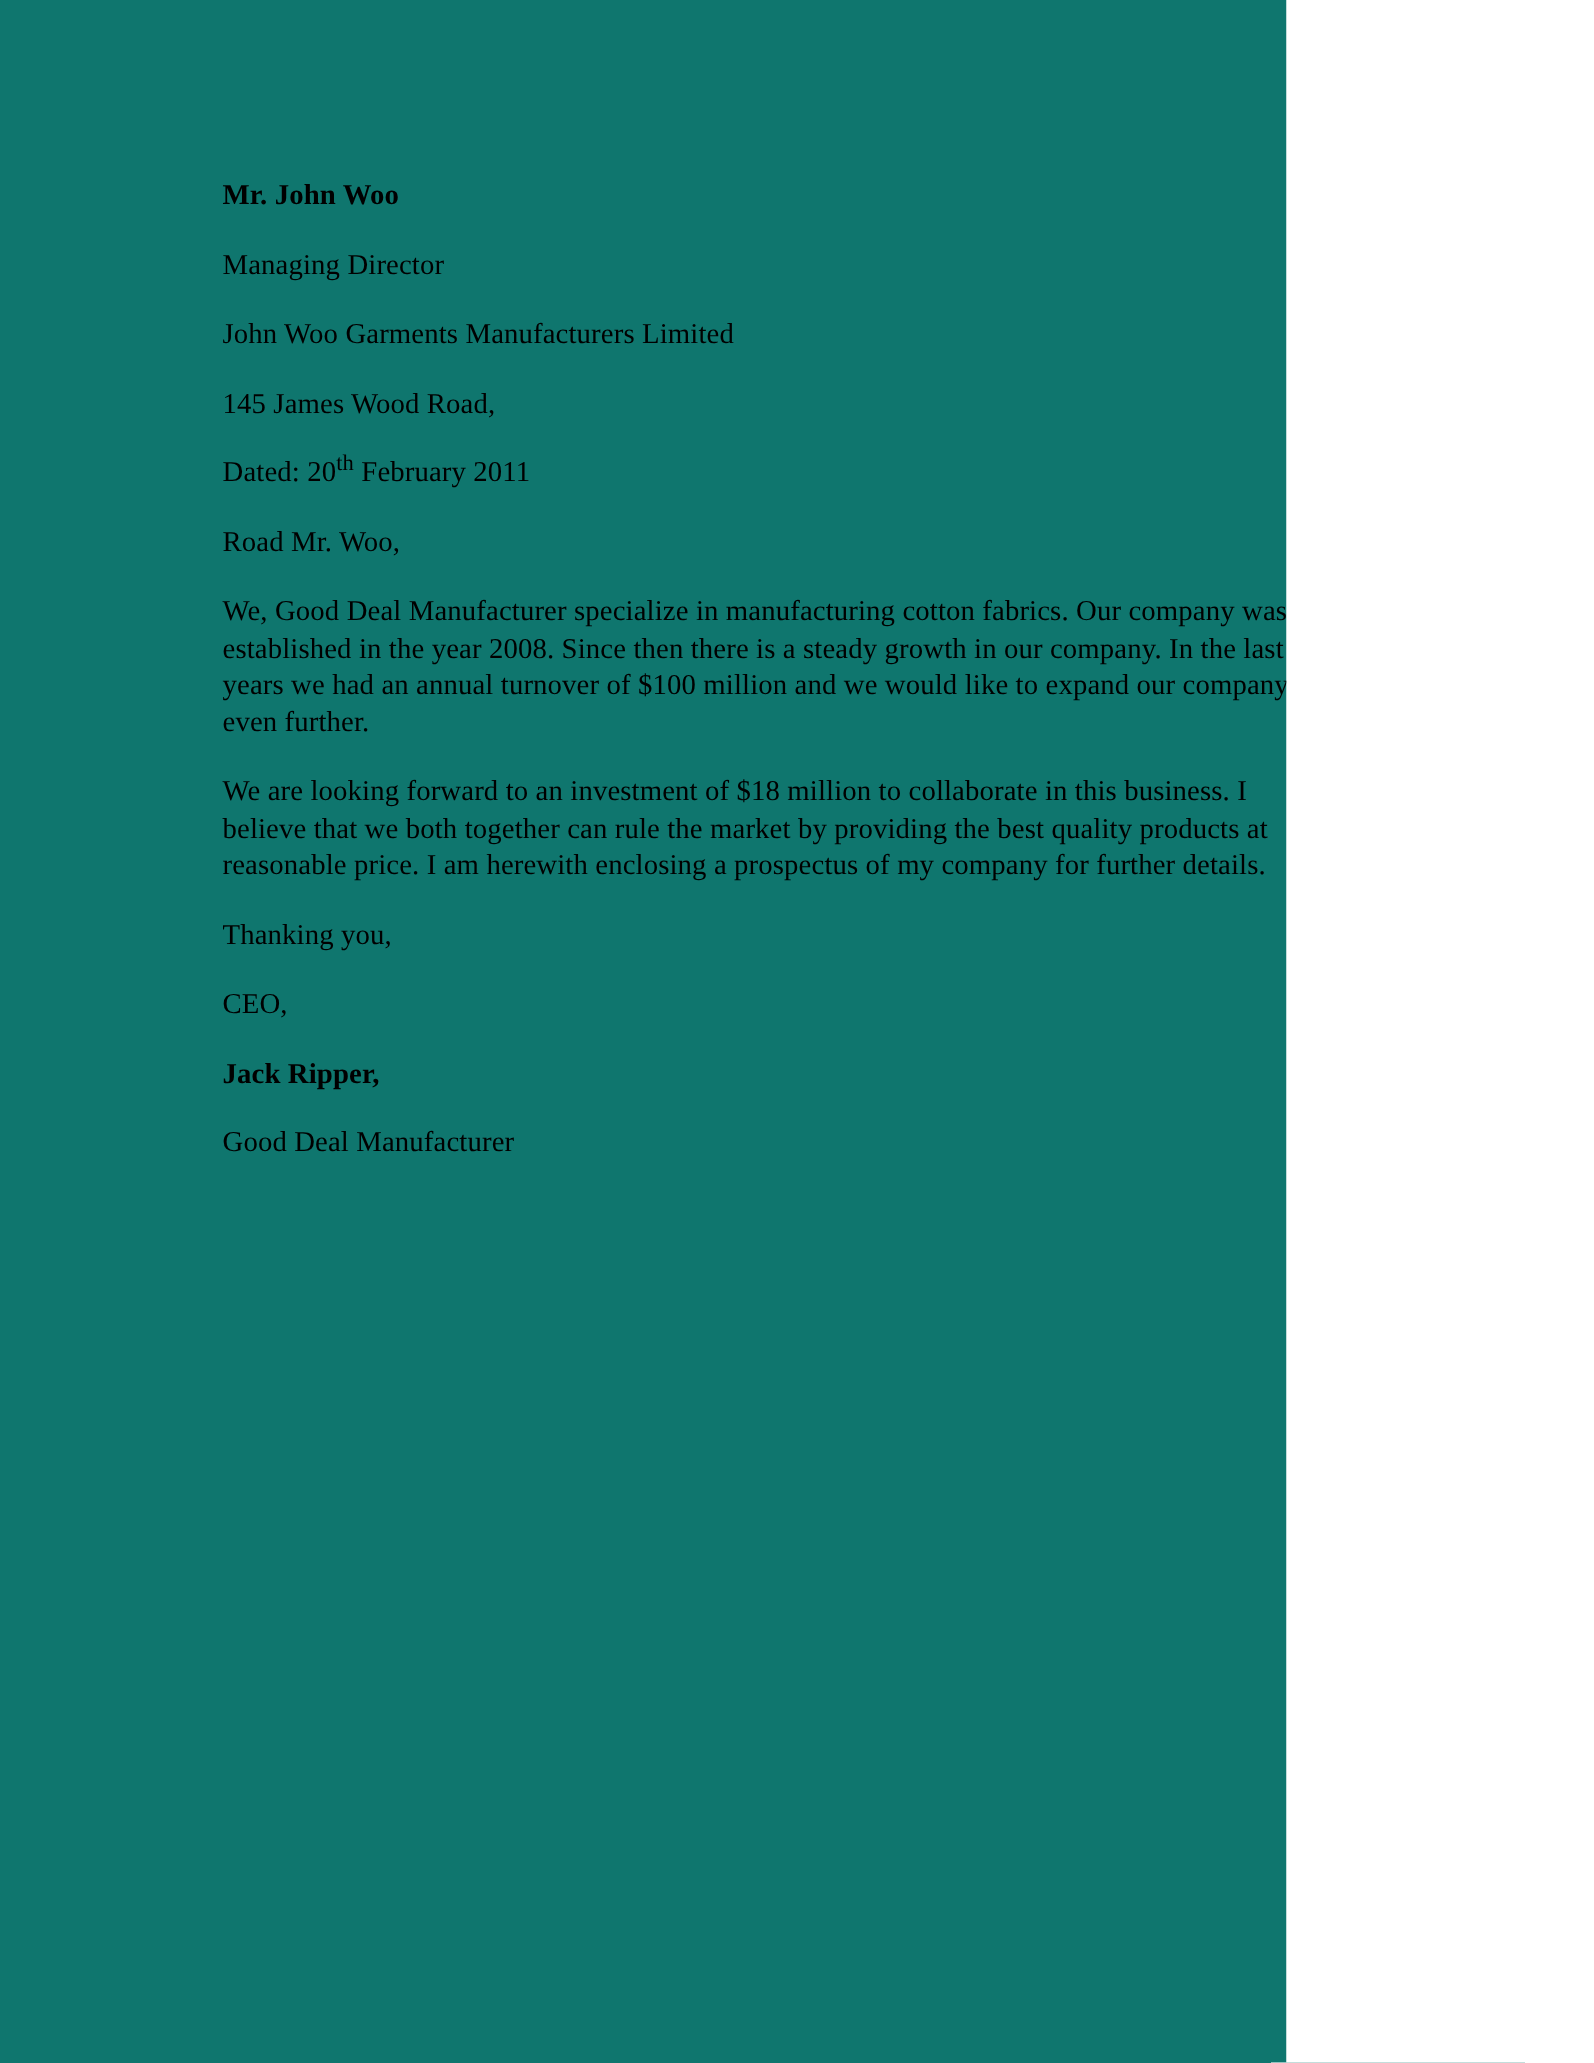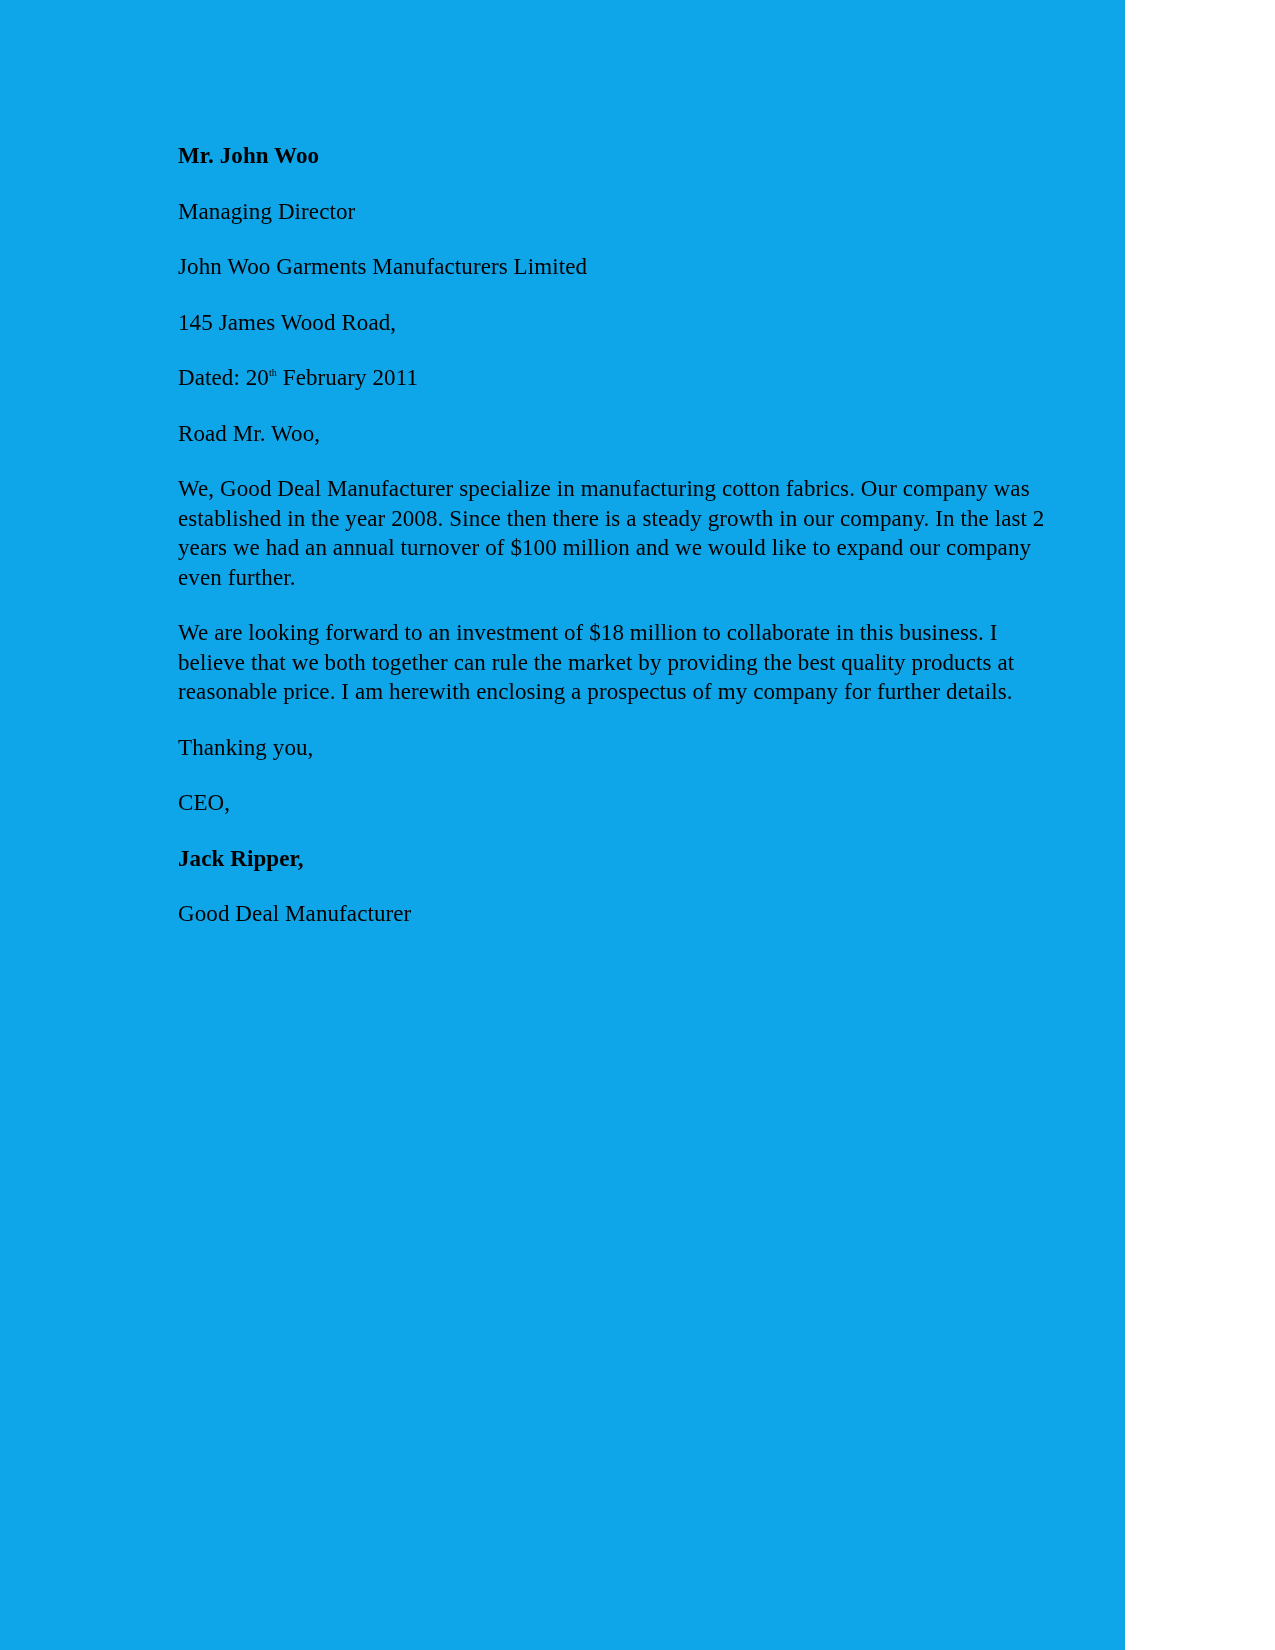--- a/index.html
+++ b/index.html
@@ -2,42 +2,42 @@
 <html><head>
 <meta charset="utf-8">
 <style>
   * { margin: 0; padding: 0; box-sizing: border-box; }
   html, body {
     background: #ffffff;
     font-family: "Liberation Serif", "DejaVu Serif", serif;
   }
   .page {
     position: relative;
-    width: 1125px;
+    width: 1029px;
     height: 1650px;
-    background: #0ea5e9;
+    background: #0f766e;
     color: #000000;
     overflow: hidden;
   }
   .letter-body {
     position: absolute;
     left: 178px;
     top: 141px;
     width: 868px;
   }
   .line, .para {
     font-size: 23px;
     line-height: 29.5px;
     margin: 0 0 26px 0;
     color: #000000;
     letter-spacing: 0.1px;
   }
   .bold { font-weight: bold; }
   sup.ordinal {
-    font-size: 10px;
+    font-size: 18px;
     line-height: 0;
     vertical-align: super;
   }
 </style>
 </head>
 <body>
 
 <div class="page">
   <div class="letter-body">
 

